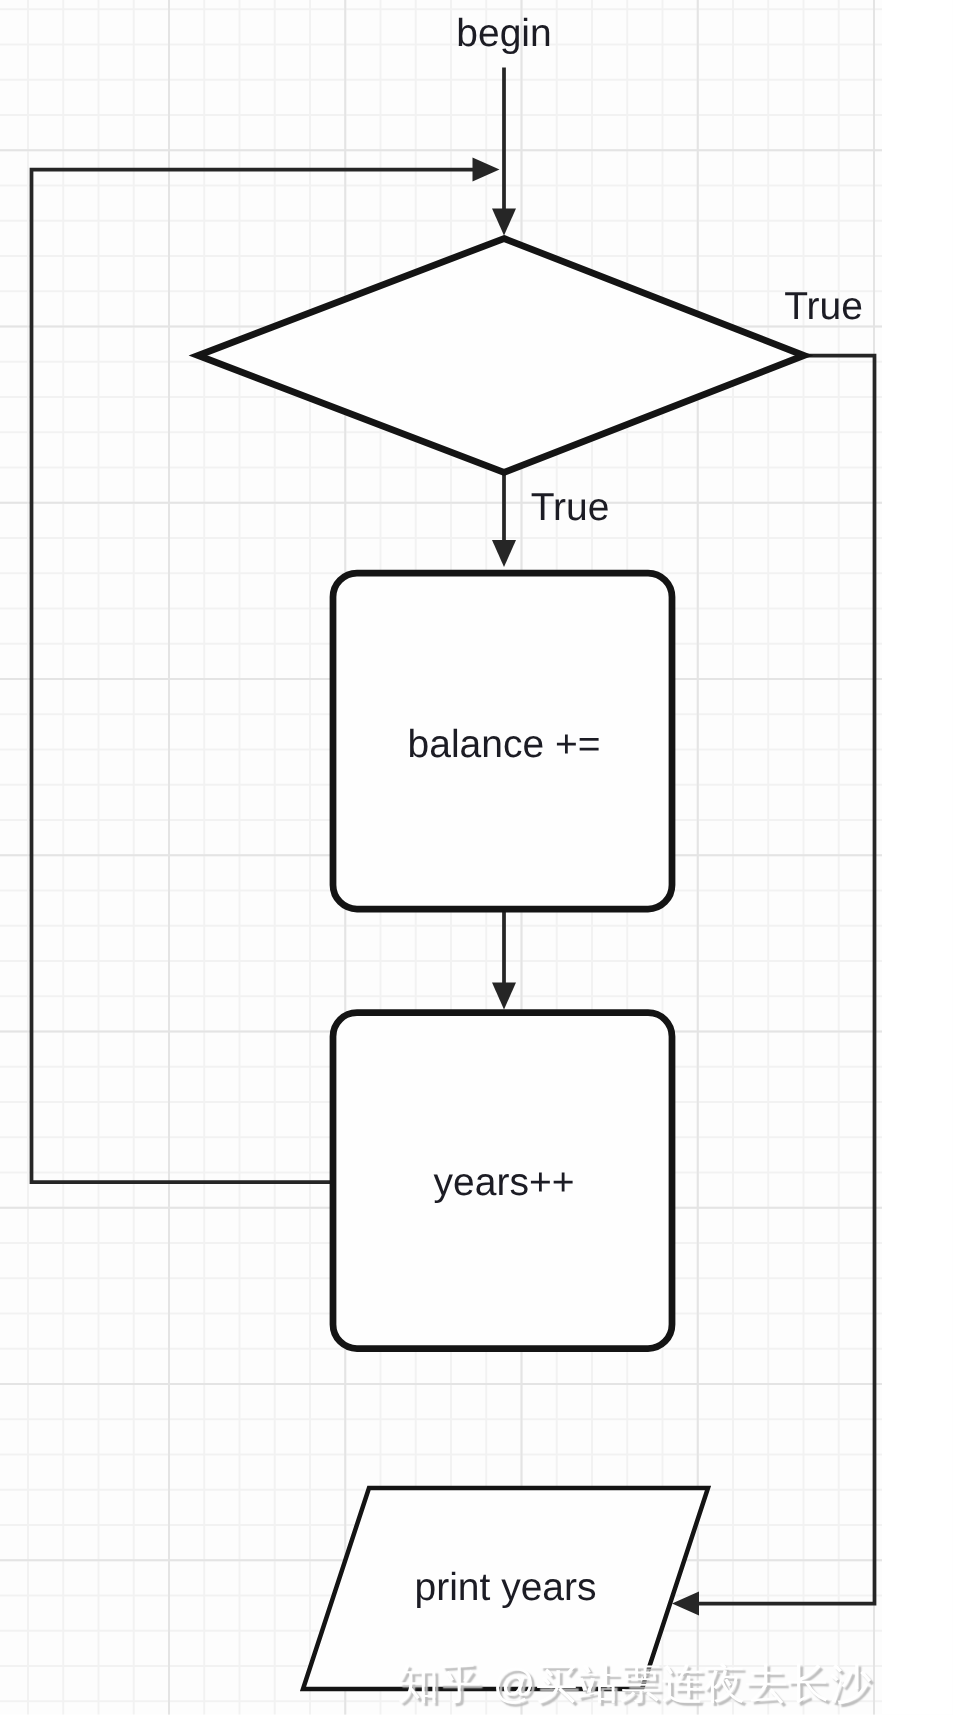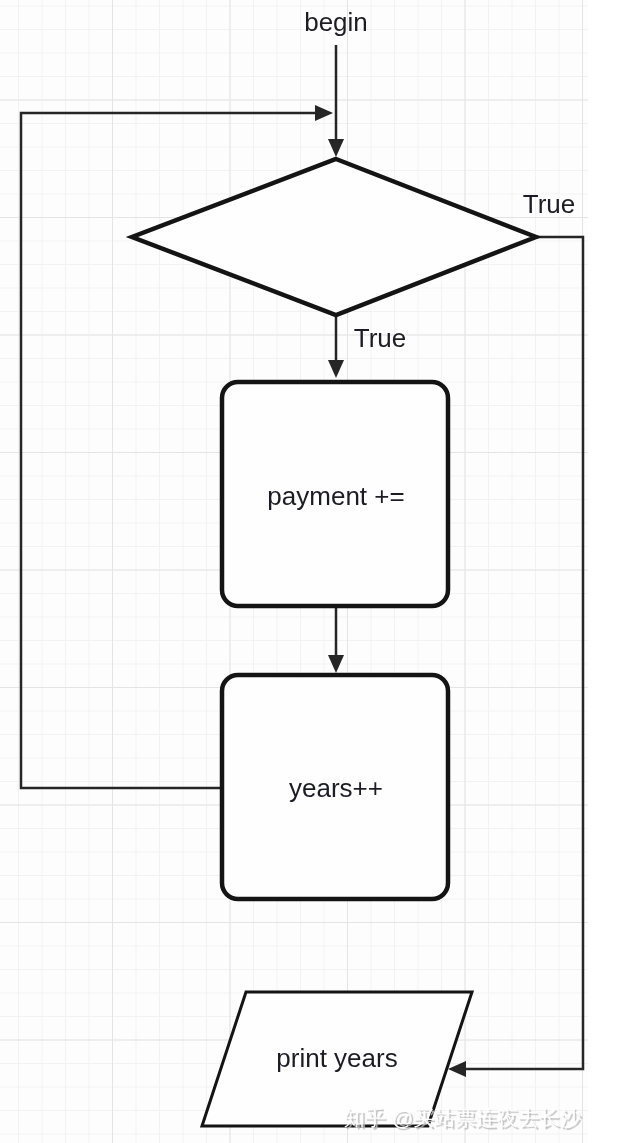--- a/index.html
+++ b/index.html
@@ -51,21 +51,21 @@
     color: var(--text, #1c1c24);
     font-size: 26px;
     line-height: 37px;
     white-space: nowrap;
     text-align: center;
   }
   .watermark {
     position: absolute;
     right: 7px;
     top: 1104px;
-    font-size: 21px;
+    font-size: 28px;
     color: var(--watermark-text, #ffffff);
     text-shadow: 2px 2px 1px var(--watermark-shadow, #bdbdbd);
     white-space: nowrap;
   }
 </style>
 </head>
 <body>
 
 <div class="stage">
 
@@ -90,21 +90,21 @@
   </svg>
 
   <div class="label" style="left:336px; top:22px;">begin</div>
 
 
   <div class="label" style="left:549px; top:204px;">True</div>
 
   <div class="label" style="left:380px; top:338px;">True</div>
 
   <div class="label" style="left:336px; top:496px;">
-    <div>payment +=</div>
+    <div>balance +=</div>
   </div>
 
   <div class="label" style="left:337px; top:1058px;">print years</div>
 
   <div class="label" style="left:336px; top:788px;">years++</div>
 
   <div class="watermark">知乎 @买站票连夜去长沙</div>
 </div>
 
 </body></html>

